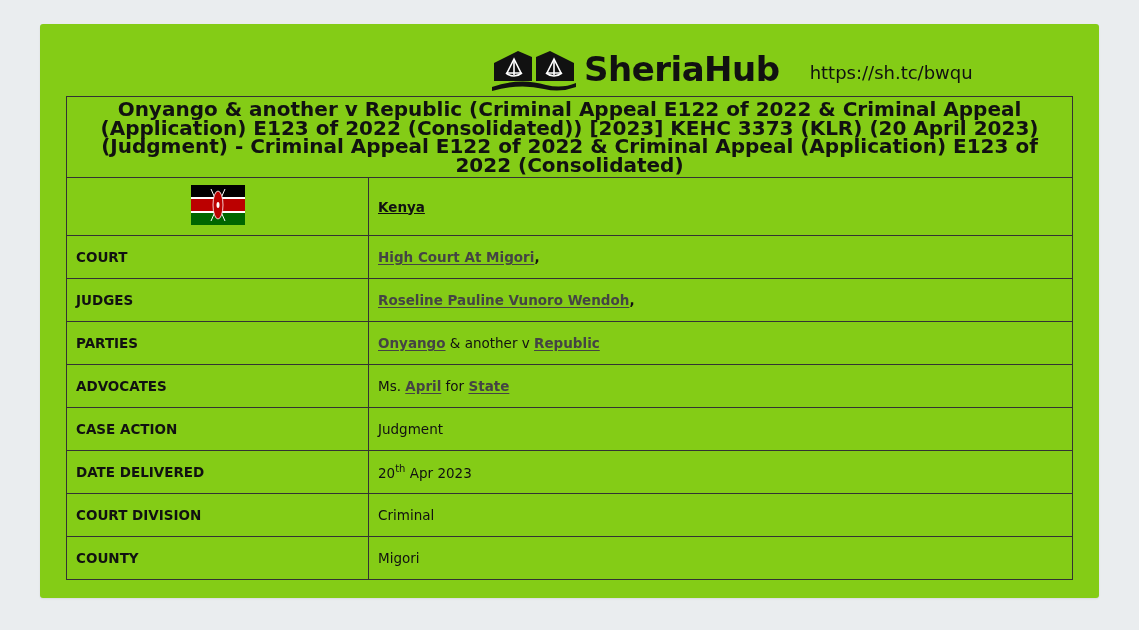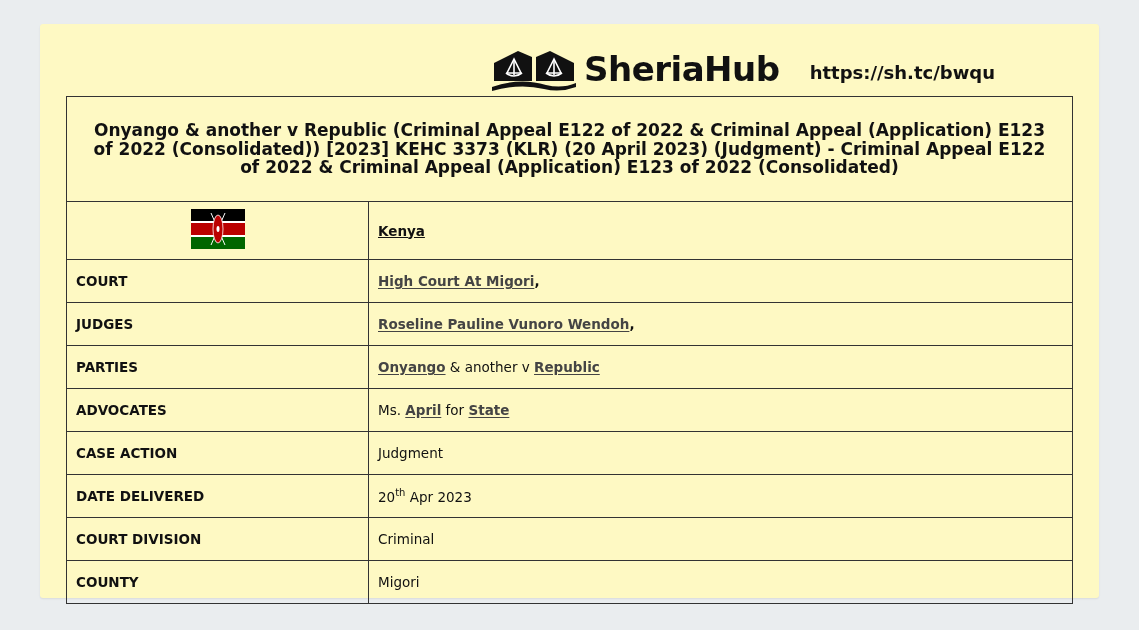--- a/index.html
+++ b/index.html
@@ -8,21 +8,21 @@
       background: #eaedef;
       font-family: "DejaVu Sans", sans-serif;
       color: #111;
       position: relative;
       overflow: hidden;
     }
     .card {
       position: absolute;
       left: 40px; top: 24px;
       width: 1059px; height: 574px;
-      background: #fef9c3;
+      background: #84cc16;
       border-radius: 3px;
       box-shadow: 0 1px 2px rgba(0,0,0,0.08);
     }
     .header {
       position: absolute;
       left: 450px; top: 16px;
       height: 58px;
       display: flex; align-items: center;
     }
     .logo { display: flex; align-items: center; }
@@ -30,21 +30,21 @@
     .logo-text {
       font-family: "DejaVu Sans", sans-serif;
       font-weight: bold;
       font-size: 34px;
       letter-spacing: -0.5px;
       color: #111;
       margin-left: 6px;
     }
     .short-url {
       font-family: "DejaVu Sans", sans-serif;
-      font-weight: bold;
+      font-weight: normal;
       font-size: 18px;
       color: #111;
       margin-left: 30px;
       margin-top: 6px;
     }
     table.meta {
       position: absolute;
       left: 26px; top: 72px;
       width: 1007px;
       border-collapse: collapse;
@@ -52,23 +52,23 @@
     }
     table.meta td {
       border: 1px solid #333;
       padding: 0 9px;
       vertical-align: middle;
     }
     .title-cell {
       height: 80px;
       text-align: center;
       font-weight: bold;
-      font-size: 17px;
+      font-size: 20px;
       line-height: 18.5px;
-      padding: 12px 24px !important;
+      padding: 0 24px !important;
     }
     .flag-cell { height: 57px; text-align: center; width: 283px; }
     .label-cell { font-weight: bold; width: 283px; }
     tr.row td { height: 42px; }
     .country { font-weight: bold; text-decoration: underline; }
     a.link {
       color: #444;
       font-weight: bold;
       text-decoration: underline;
       text-underline-offset: 2px;

